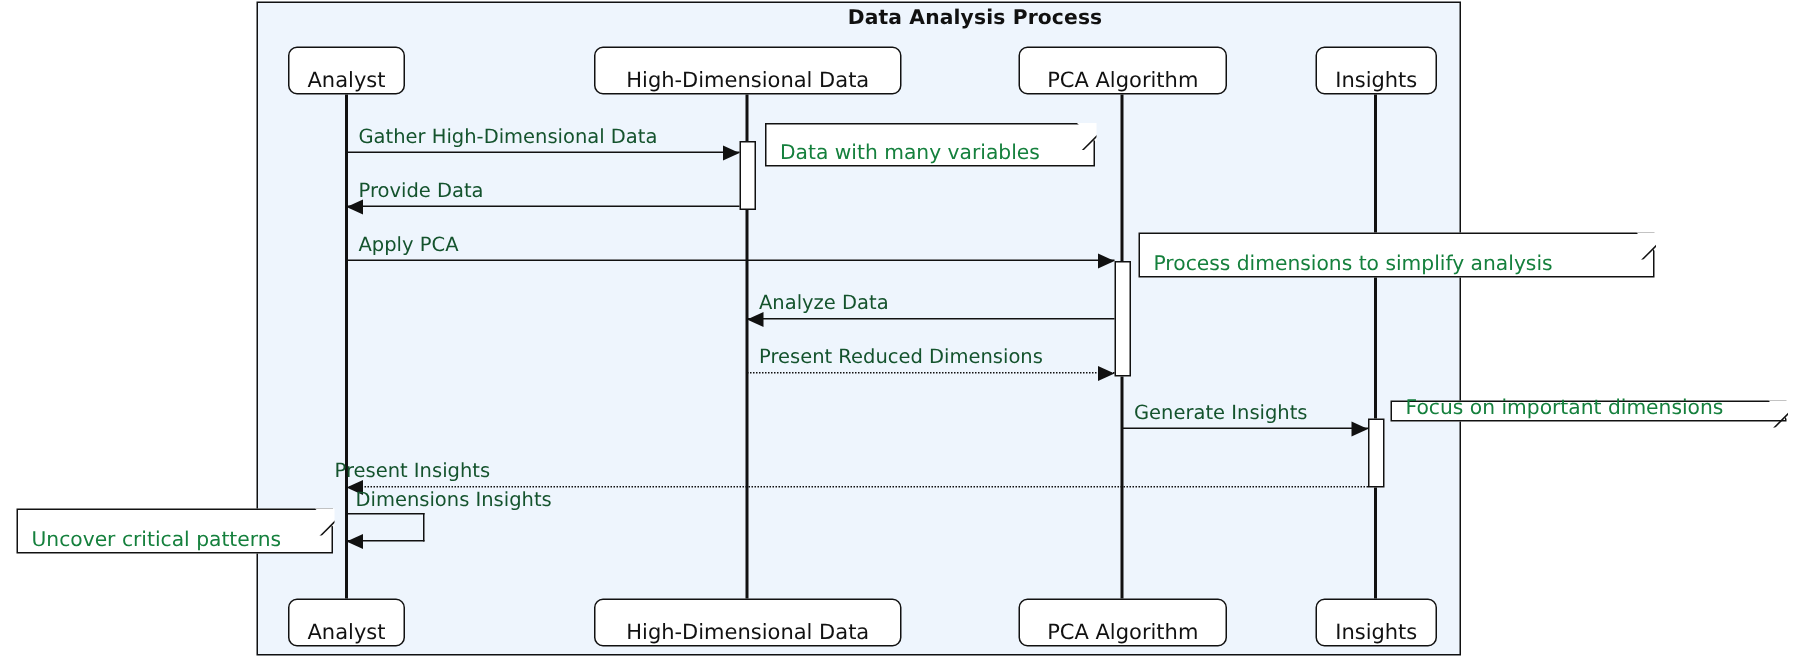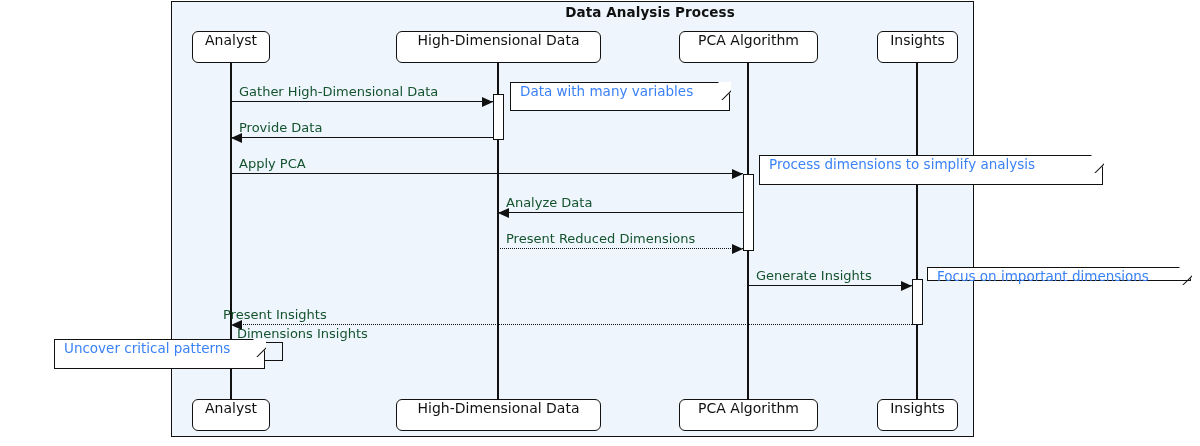--- a/index.html
+++ b/index.html
@@ -38,21 +38,21 @@
     letter-spacing: 0.1px;
   }
   
   .participant {
     position: absolute;
     background: #ffffff;
     border: 1.6px solid #111111;
     border-radius: 6px;
     box-sizing: border-box;
     display: flex;
-    align-items: flex-start;
+    align-items: flex-end;
     justify-content: center;
     font-size: 14px;
     color: #111111;
     height: 32px;
   }
   
   .lifeline {
     position: absolute;
     width: 1.4px;
     background: #111111;
@@ -104,23 +104,23 @@
     box-sizing: border-box;
     background: transparent;
   }
   
   .note {
     position: absolute;
     background: #ffffff;
     border: 1.5px solid #111111;
     box-sizing: border-box;
     display: flex;
-    align-items: flex-start;
+    align-items: flex-end;
     font-size: 13.5px;
-    color: #3b82f6;
+    color: #15803d;
     padding-left: 9px;
     white-space: nowrap;
   }
   .note .fold-cut {
     position: absolute;
     right: -1.5px;
     top: -1.5px;
     width: 0;
     height: 0;
     border-left: 13.5px solid transparent;
@@ -243,20 +243,20 @@
       <div class="note" style="left: 759px; top: 155px; width: 344px; height: 30px;">
         <span>Process dimensions to simplify analysis</span>
         <span class="fold-cut"></span>
         <span class="fold-diag"></span>
       </div>
       <div class="note" style="left: 927px; top: 267px; width: 264px; height: 14px;">
         <span>Focus on important dimensions</span>
         <span class="fold-cut"></span>
         <span class="fold-diag"></span>
       </div>
-      <div class="note" style="left: 11px; top: 339px; width: 211px; height: 30px; margin-left: 43px;">
+      <div class="note" style="left: 11px; top: 339px; width: 211px; height: 30px;">
         <span>Uncover critical patterns</span>
         <span class="fold-cut"></span>
         <span class="fold-diag"></span>
       </div>
     </div>
 
 </div>
 
 </body></html>

